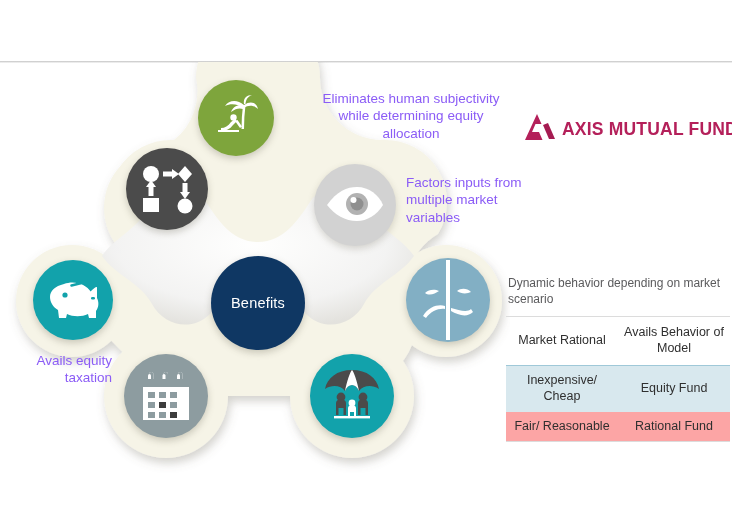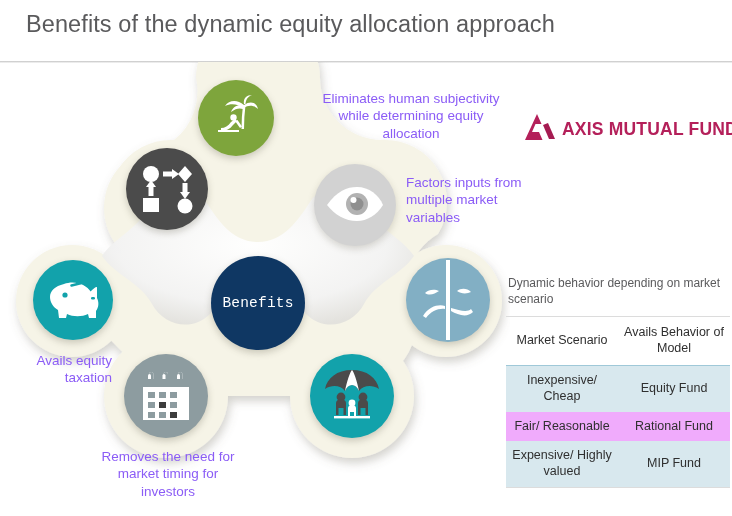--- a/index.html
+++ b/index.html
@@ -129,28 +129,27 @@
     text-align: center;
     padding: 7px 4px;
     font-weight: normal;
   }
   #scenario-table thead tr {
     border-top: 1.5px solid #dcdcdc;
     border-bottom: 1.5px solid #9fc8d8;
   }
   #scenario-table th { padding: 8px 4px 9px; }
   #scenario-table tbody tr.band td { background: #d8e8ee; }
-  #scenario-table tbody tr.plain td { background: #f0abfc; margin-top: 36px; }
+  #scenario-table tbody tr.plain td { background: #fca5a5; margin-top: 36px; }
   #scenario-table tbody tr:last-child td { border-bottom: 1.5px solid #dcdcdc; }
 </style>
 </head>
 <body>
 
 <div id="slide-header">
-  <div id="slide-title">Benefits of the dynamic equity allocation approach</div>
   <div id="header-divider"></div>
 </div>
 
 <div id="brand-logo">
   <span class="logo-mark">
     <svg width="34" height="30" viewBox="0 0 34 30">
       <path d="M3 28 L15 2 L19.5 12 L13.5 12 L10 20 L17 20 L20.5 28 Z" fill="#b4205a"></path>
       <path d="M21 13 L27 27 L33 27 L26 11 Z" fill="#a51b51"></path>
     </svg>
   </span>
@@ -317,63 +316,58 @@
           <rect x="19" y="32" width="7" height="6"></rect>
           <rect x="30" y="32" width="7" height="6"></rect>
           <rect x="8" y="42" width="7" height="6"></rect>
           <rect x="19" y="42" width="7" height="6"></rect>
         </g>
         <rect x="19" y="32" width="7" height="6" fill="#3d3d3d"></rect>
         <rect x="30" y="42" width="7" height="6" fill="#3d3d3d"></rect>
       </svg>
     </span>
   </div>
-  <div class="callout c-center" style="left:96px; top:386px; width:144px;">Removes the need for market timing for investors</div>
 
   <div class="node" id="node-umbrella" style="left:310px; top:292px; width:84px; height:84px; background:#12a2ab;">
     <span>
       <svg width="58" height="52" viewBox="0 0 58 52">
         <path d="M2 19 C4 8 14 0 29 0 C44 0 54 8 56 19 C48 14 40 16 36 21 C33 13 25 13 22 21 C18 16 10 14 2 19 Z" fill="#4b4b4b"></path>
         <path d="M22 21 C25 13 33 13 36 21 C34 11 31 2 29 0 C27 2 24 11 22 21 Z" fill="#ffffff"></path>
 
         <circle cx="18" cy="27" r="4.4" fill="#4b4b4b"></circle>
         <path d="M13 33 C13 30.5 15 29.5 18 29.5 C21 29.5 23 30.5 23 33 L23 45 L20.5 45 L20.5 38 L15.5 38 L15.5 45 L13 45 Z" fill="#4b4b4b"></path>
         <circle cx="40" cy="27" r="4.4" fill="#4b4b4b"></circle>
         <path d="M35 33 C35 30.5 37 29.5 40 29.5 C43 29.5 45 30.5 45 33 L45 45 L42.5 45 L42.5 38 L37.5 38 L37.5 45 L35 45 Z" fill="#4b4b4b"></path>
 
         <circle cx="29" cy="33" r="3.4" fill="#ffffff"></circle>
         <path d="M25 38 C25 36 27 35 29 35 C31 35 33 36 33 38 L33 46 L31 46 L31 42 L27 42 L27 46 L25 46 Z" fill="#ffffff"></path>
         <rect x="11" y="46" width="36" height="2.4" fill="#ffffff"></rect>
       </svg>
     </span>
   </div>
 
-  <div class="node" id="node-center" style="left:211px; top:194px; width:94px; height:94px;font-family:Liberation Mono, monospace;">
+  <div class="node" id="node-center" style="left:211px; top:194px; width:94px; height:94px;">
     <span class="center-label">Benefits</span>
   </div>
 </div>
 
 <div id="scenario-panel">
   <div id="scenario-caption">Dynamic behavior depending on market scenario</div>
 
   <table id="scenario-table">
     <thead>
       <tr>
-        <th>Market Scenario</th>
+        <th>Market Rational</th>
         <th>Avails Behavior of Model</th>
       </tr>
     </thead>
     <tbody>
       <tr class="band">
         <td>Inexpensive/ Cheap</td>
         <td>Equity Fund</td>
       </tr>
       <tr class="plain">
         <td>Fair/ Reasonable</td>
         <td>Rational Fund</td>
       </tr>
-      <tr class="band">
-        <td>Expensive/ Highly valued</td>
-        <td>MIP Fund</td>
-      </tr>
     </tbody>
   </table>
 </div>
 
 </body></html>

